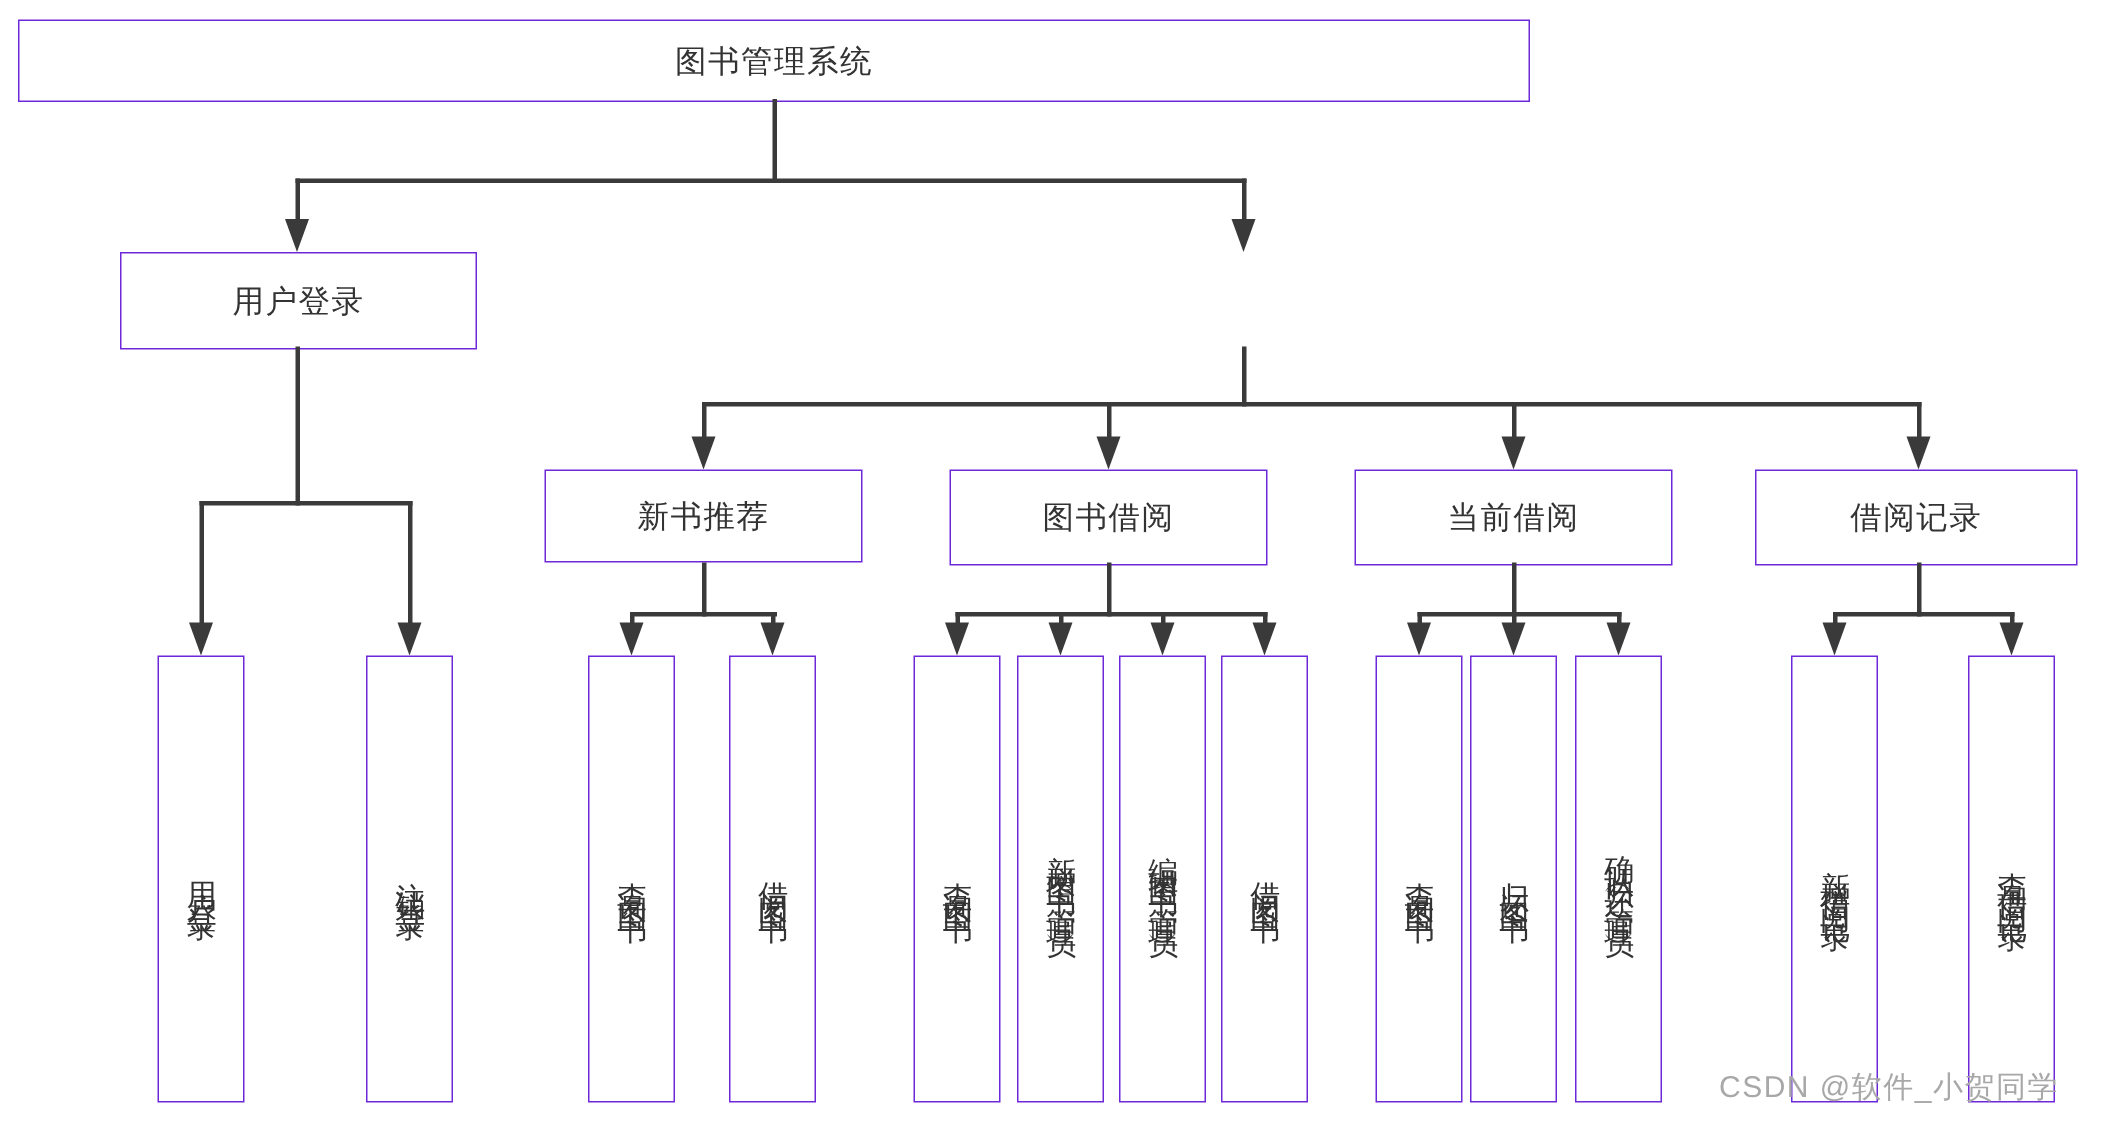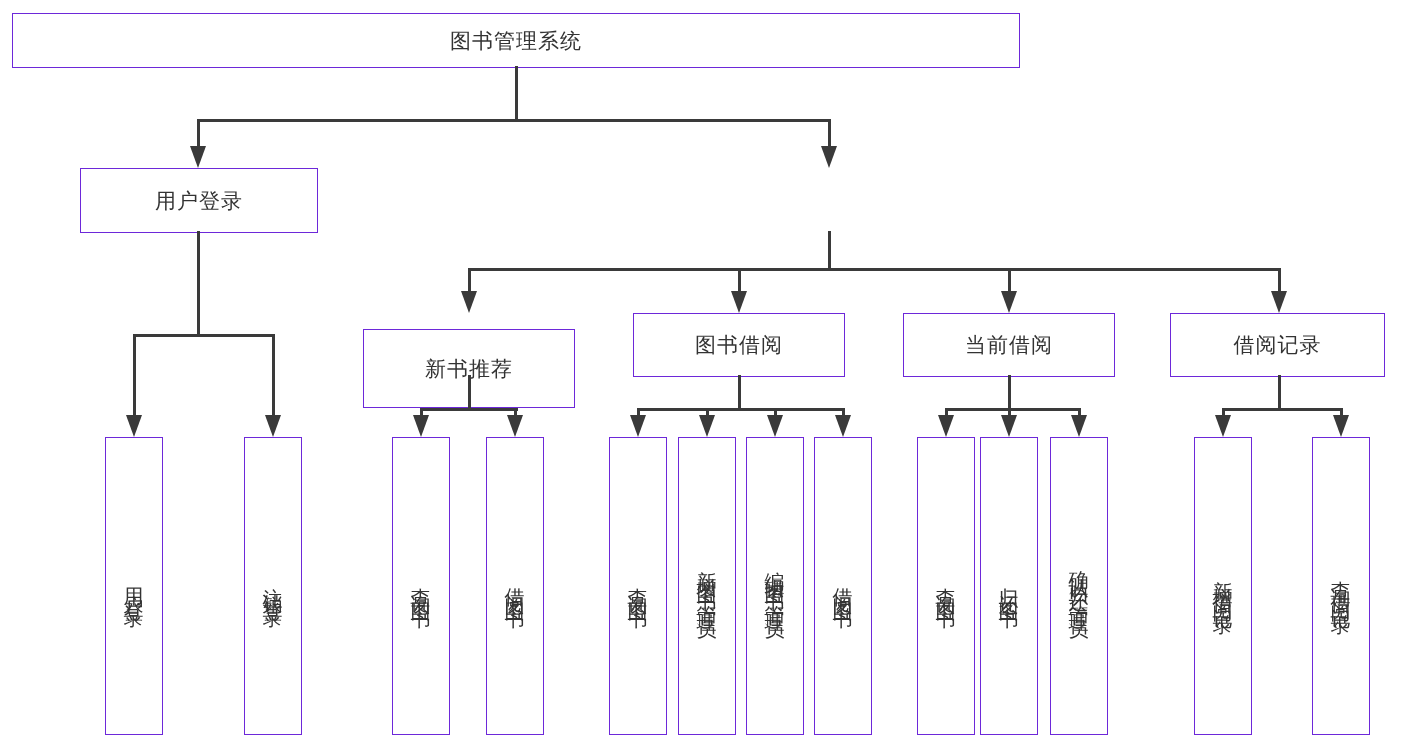--- a/index.html
+++ b/index.html
@@ -58,21 +58,21 @@
   <div class="hline" style="left:468px; top:268px; width:813px; height:3px;"></div>
   <div class="vline" style="left:468px; top:268px; width:3px; height:26px;"></div>
   <div class="arrow" style="left:461px; top:291px;"></div>
   <div class="vline" style="left:738px; top:268px; width:3px; height:26px;"></div>
   <div class="arrow" style="left:731px; top:291px;"></div>
   <div class="vline" style="left:1008px; top:268px; width:3px; height:26px;"></div>
   <div class="arrow" style="left:1001px; top:291px;"></div>
   <div class="vline" style="left:1278px; top:268px; width:3px; height:26px;"></div>
   <div class="arrow" style="left:1271px; top:291px;"></div>
 
-  <div class="box" style="left:363px; top:329px; width:212px; height:79px;">新书推荐</div>
+  <div class="box" style="left:363px; top:313px; width:212px; height:62px;">新书推荐</div>
   <div class="box" style="left:903px; top:313px; width:212px; height:64px;">当前借阅</div>
   <div class="box" style="left:633px; top:313px; width:212px; height:64px;">图书借阅</div>
   <div class="box" style="left:1170px; top:313px; width:215px; height:64px;">借阅记录</div>
 
   <div class="vline" style="left:468px; top:375px; width:3px; height:36px;"></div>
   <div class="hline" style="left:420px; top:408px; width:98px; height:3px;"></div>
   <div class="vline" style="left:420px; top:408px; width:3px; height:10px;"></div>
   <div class="arrow" style="left:413px; top:415px;"></div>
   <div class="vline" style="left:514px; top:408px; width:3px; height:10px;"></div>
   <div class="arrow" style="left:507px; top:415px;"></div>
@@ -141,14 +141,15 @@
     <span class="vtext">确认归还（管理员）</span>
   </div>
 
   <div class="box vbox" style="left:1194px; top:437px; width:58px; height:298px;">
     <span class="vtext">新增借阅记录</span>
   </div>
   <div class="box vbox" style="left:1312px; top:437px; width:58px; height:298px;">
     <span class="vtext">查询借阅记录</span>
   </div>
 
+  <div class="watermark">CSDN @软件_小贺同学</div>
 
 </div>
 
 </body></html>

